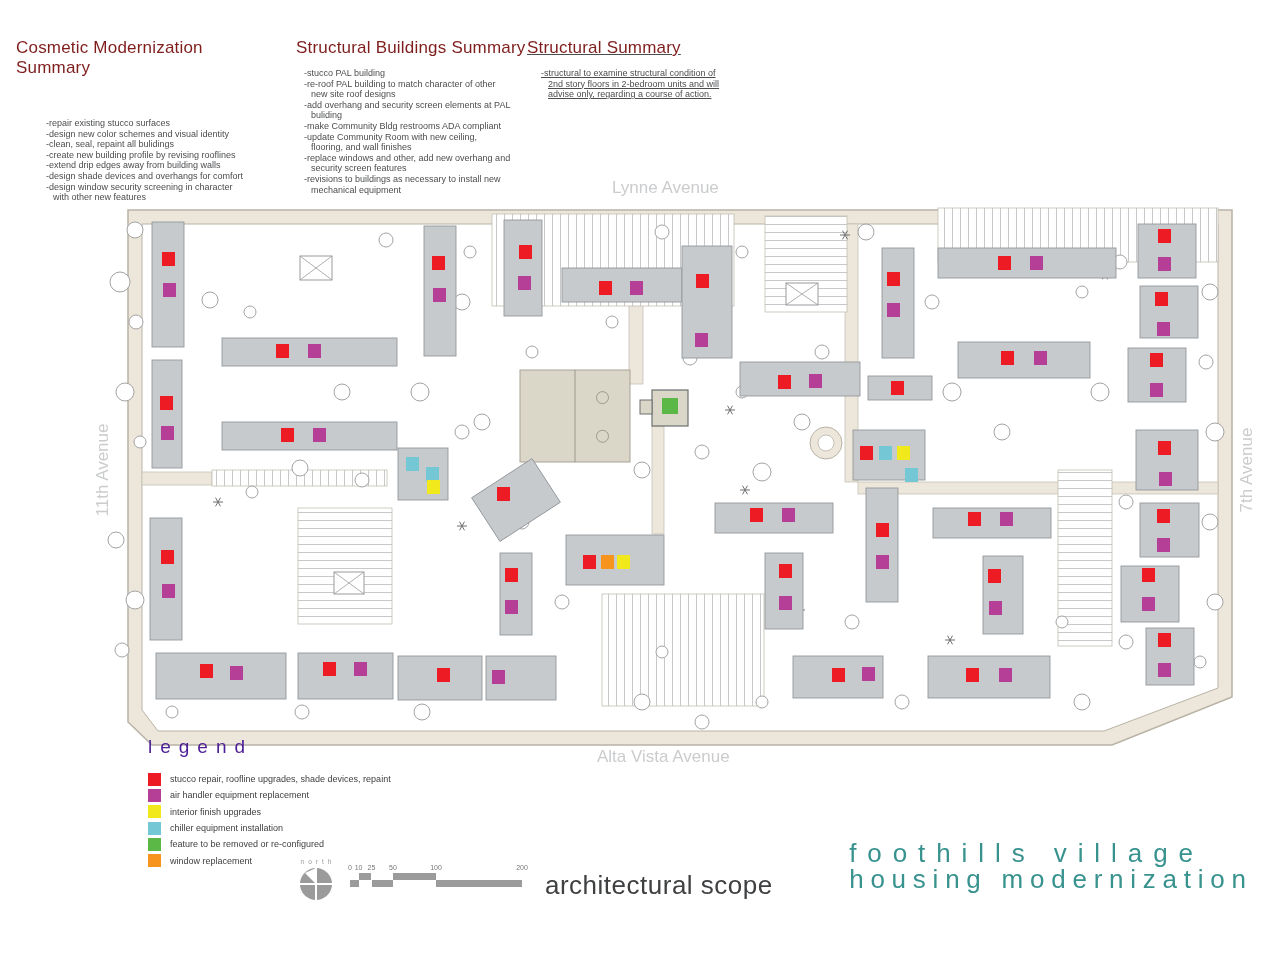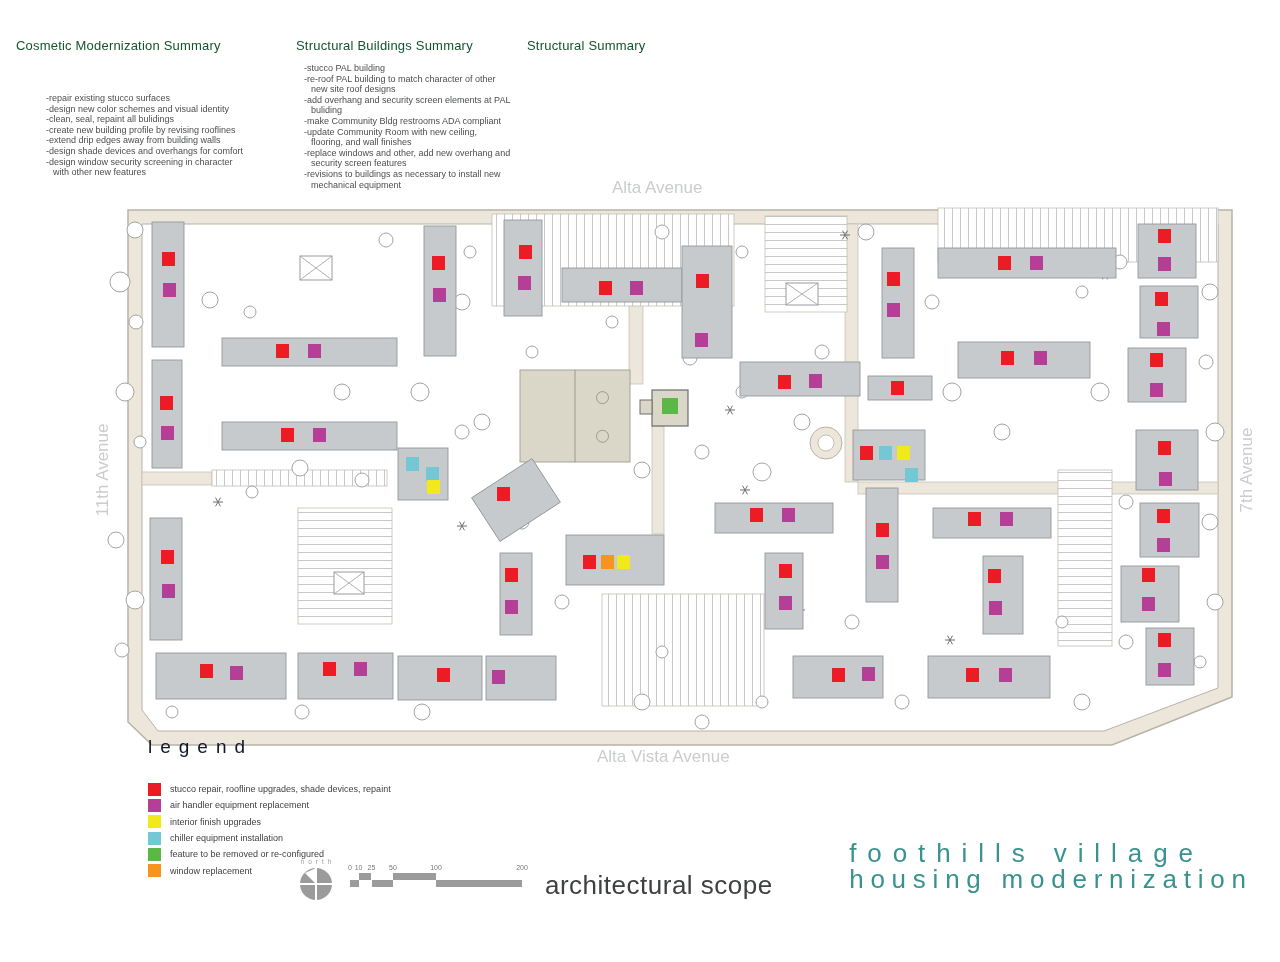--- a/index.html
+++ b/index.html
@@ -1,45 +1,45 @@
 <!DOCTYPE html>
 <html><head>
 <meta charset="utf-8">
 <style>
   html,body{margin:0;padding:0;background:#fff;}
   body{width:1280px;height:962px;position:relative;overflow:hidden;
        font-family:"Liberation Sans",sans-serif;color:#4c4d4f;}
 
   
   .summary{position:absolute;top:38px;}
-  .summary h2{font-size:13px;font-weight:400;margin:0 0 10px 0;color:#14532d;letter-spacing:.2px;}
+  .summary h2{font-size:17px;font-weight:400;margin:0 0 10px 0;color:#7f1d1d;letter-spacing:.2px;}
   .summary ul{margin:0;padding:0;list-style:none;font-size:9px;line-height:1.18;color:#4c4d4f;}
   .summary li{padding-left:7px;text-indent:-7px;}
   #summary-0{left:16px;width:260px;}
   #summary-0 ul{padding-left:30px;width:205px;margin-top:40px;}
   #summary-1{left:296px;width:250px;}
   #summary-1 ul{padding-left:8px;width:207px;}
-  #summary-2{left:527px;width:220px;}
+  #summary-2{left:527px;width:220px;text-decoration:underline;}
   #summary-2 ul{padding-left:14px;width:185px;}
   .inline-swatch{display:inline-block;width:11px;height:12px;margin-left:3px;vertical-align:-3px;}
 
   
   .street{position:absolute;color:#cbccce;font-size:17px;white-space:nowrap;}
   #street-top{left:612px;top:178px;}
   #street-bottom{left:597px;top:747px;}
   .street-v{transform:translate(-50%,-50%) rotate(-90deg);}
   #street-left{left:103px;top:470px;}
   #street-right{left:1247px;top:470px;}
 
   
   #plan-svg{position:absolute;left:0;top:0;}
 
   
   #legend{position:absolute;left:148px;top:736px;}
-  #legend-title{font-size:19px;letter-spacing:8px;color:#0f172a;margin-bottom:23px;}
+  #legend-title{font-size:19px;letter-spacing:8px;color:#4c1d95;margin-bottom:13px;}
   .legend-row{display:flex;align-items:center;height:16.3px;}
   .legend-row .sw{width:13px;height:13px;margin-right:9px;flex:none;}
   .legend-row .lab{font-size:9px;color:#414042;}
 
   
   #north{position:absolute;left:296px;top:858px;width:40px;text-align:center;}
   #north .nlab{font-size:6.5px;letter-spacing:4px;color:#9b9b9b;margin-left:4px;}
   #scalebar{position:absolute;left:350px;top:864px;width:190px;height:24px;}
   #scalebar .tick{position:absolute;top:0;font-size:7px;color:#77787a;transform:translateX(-50%);}
   #scalebar .seg{position:absolute;background:#9b9b9b;height:7px;}
@@ -74,24 +74,25 @@
       <li>-add overhang and security screen elements at PAL buliding</li>
       <li>-make Community Bldg restrooms ADA compliant</li>
       <li>-update Community Room with new ceiling, flooring, and wall finishes</li>
       <li>-replace windows and other, add new overhang and security screen features</li>
       <li>-revisions to buildings as necessary to install new mechanical equipment</li>
     </ul>
 </div>
 <div class="summary" id="summary-2">
   <h2>Structural Summary</h2>
   <ul>
+      <li>-structural to examine structural condition of 2nd story floors in 2-bedroom units and will advise only, regarding a course of action.</li>
     </ul>
 </div>
 
-<div class="street" id="street-top">Alta Avenue</div>
+<div class="street" id="street-top">Lynne Avenue</div>
 <div class="street" id="street-bottom">Alta Vista Avenue</div>
 <div class="street street-v" id="street-left">11th Avenue</div>
 <div class="street street-v" id="street-right">7th Avenue</div>
 
 <svg id="plan-svg" width="1280" height="962" viewBox="0 0 1280 962">
     <defs>
       <pattern id="pv" width="8" height="8" patternUnits="userSpaceOnUse">
         <rect x="0" y="0" width="8" height="8" fill="#ffffff"></rect>
         <rect x="0" y="0" width="1" height="8" fill="#c8c8c8"></rect>
       </pattern>

